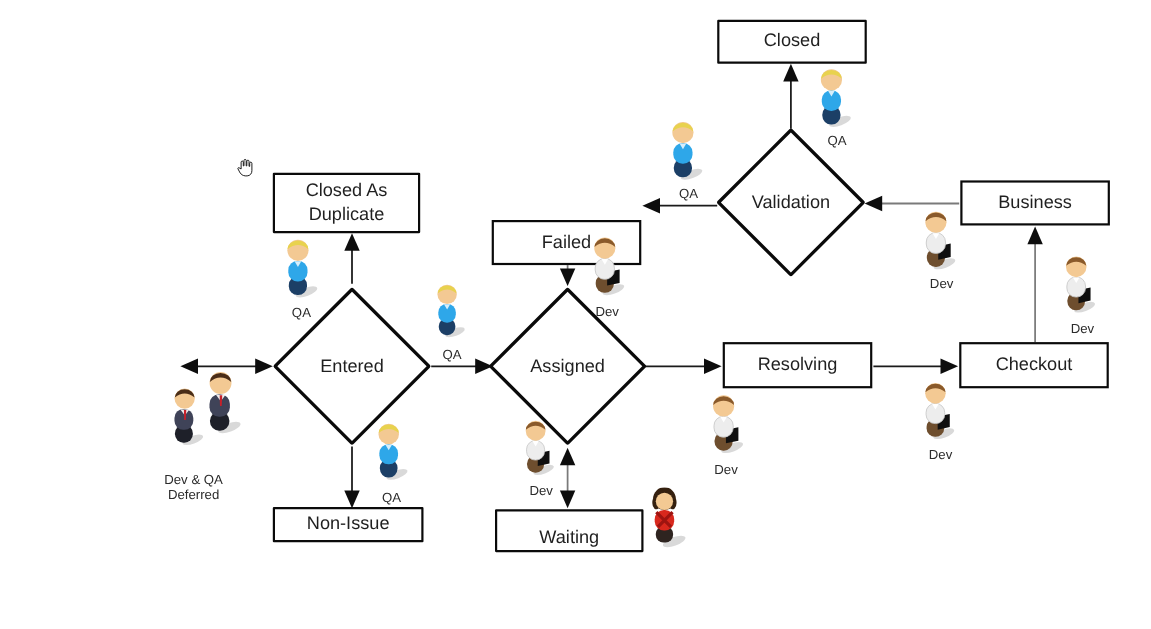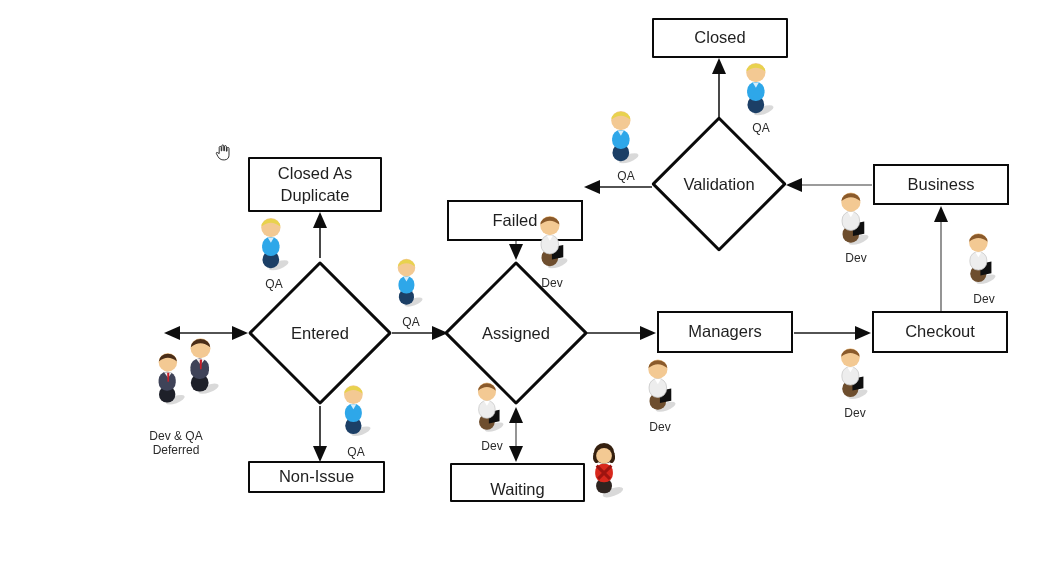--- a/index.html
+++ b/index.html
@@ -126,21 +126,21 @@
   <div class="node rounded" style="left:652px;top:18px;width:136px;height:40px;">
       <span>Closed</span>
     </div>
   <div class="node rect" style="left:447px;top:167px;width:136px;height:41px;margin-top:33px;">
       <span>Failed</span>
     </div>
   <div class="node rect" style="left:873px;top:164px;width:136px;height:41px;">
       <span>Business</span>
     </div>
   <div class="node rect" style="left:657px;top:311px;width:136px;height:42px;">
-      <span>Managers</span>
+      <span>Resolving</span>
     </div>
   <div class="node rect" style="left:872px;top:311px;width:136px;height:42px;">
       <span>Checkout</span>
     </div>
 
   <div class="diamond" style="left:269px;top:282px;width:102px;height:102px;">
     <div class="dlabel">Entered</div>
   </div>
   <div class="diamond" style="left:465px;top:282px;width:102px;height:102px;">
     <div class="dlabel">Assigned</div>

